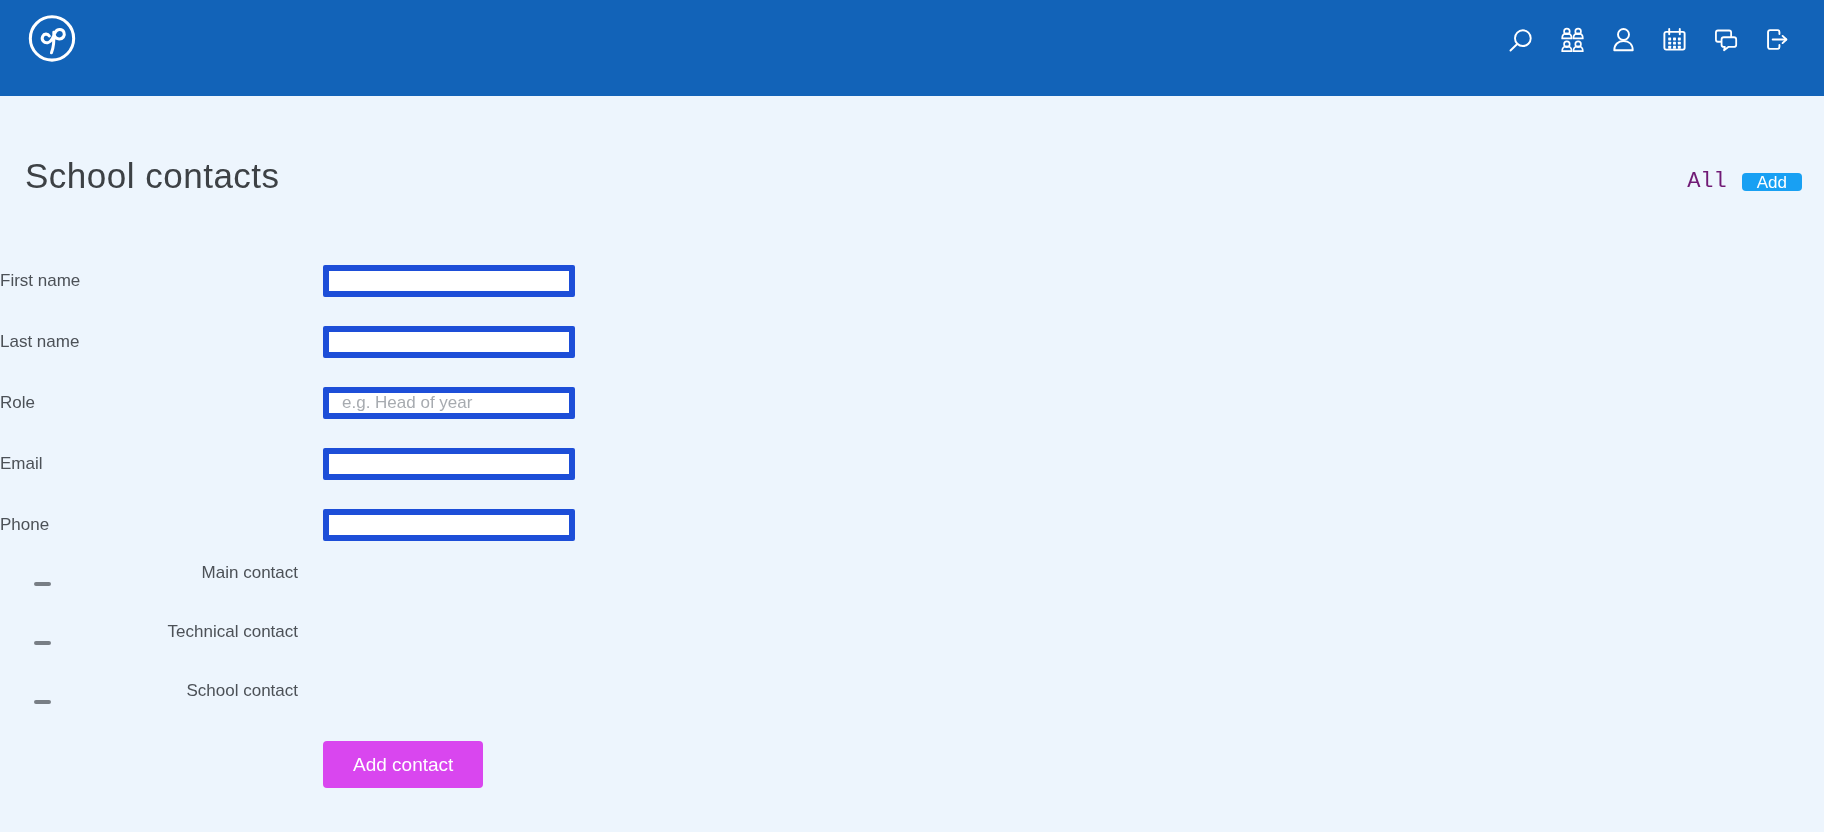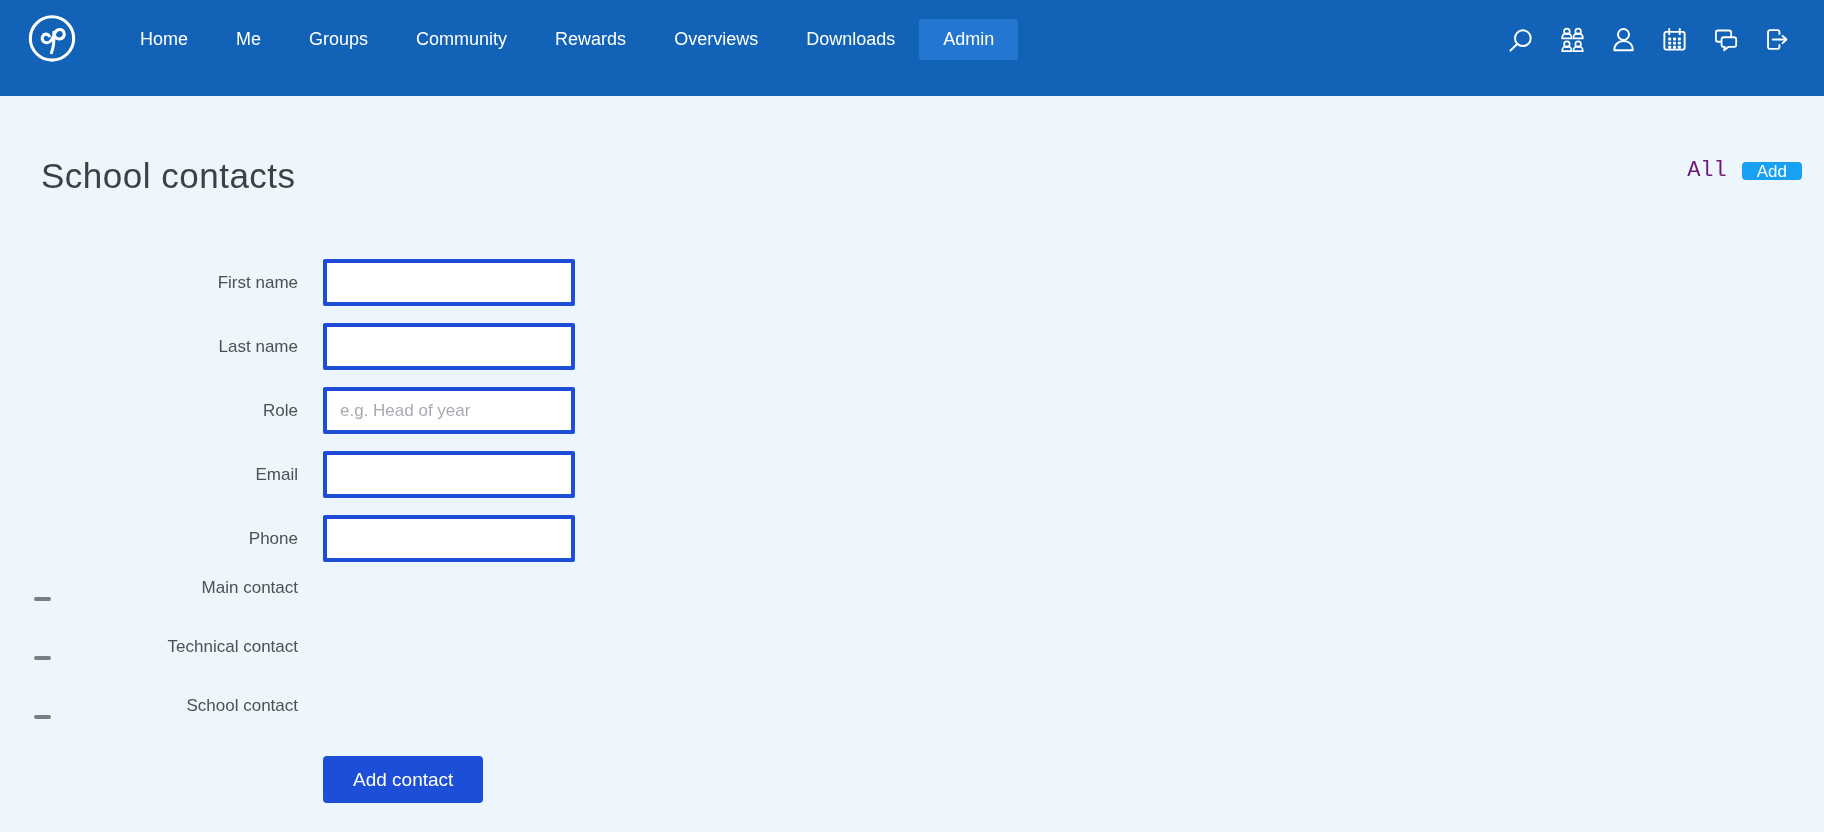--- a/index.html
+++ b/index.html
@@ -16,94 +16,68 @@
   .nav-links a {
     display:block; padding:10px 24px; color:#ffffff; font-size:18px;
     text-decoration:none; border-radius:3px; white-space:nowrap; cursor:pointer;
   }
   .nav-links a.active { background:#2477d0; }
   .nav-icons { margin-left:auto; margin-right:34px; display:flex; gap:24px; align-items:center; }
   .nav-icons .icon { width:27px; height:27px; display:block; cursor:pointer; }
 
   
   .page-head {
-    display:flex; align-items:flex-start; justify-content:space-between;
-    padding:0 22px 0 25px; margin-top:62px;margin-left:16px;
+    display:flex; align-items:flex-end; justify-content:space-between;
+    padding:0 22px 0 25px; margin-top:62px;
   }
   .page-title { font-size:35px; font-weight:300; color:#3d4145; letter-spacing:.5px; line-height:36px; }
   .head-actions { display:flex; align-items:center; gap:15px; }
   .all-link { color:#701a75; font-size:22px; text-decoration:none; cursor:pointer;font-family:Liberation Mono, monospace; }
   .add-btn {
     background:#18a0f3; color:#fff; font-size:17px; border:none; cursor:pointer;
     padding:0 15px; height:18px; border-radius:4px; font-family:inherit;
   }
 
   
   .contact-form { margin-top:65px; }
   .form-row { display:flex; align-items:center; margin-bottom:17px; }
   .form-label {
-    width:298px; text-align:right; font-size:17px; color:#4c5157; line-height:44px;
+    width:298px; font-size:17px; color:#4c5157; line-height:44px;
   }
   .form-row input[type=text] {
-    margin-left:25px; width:252px; height:47px; border:4px solid #1d4ed8;
+    margin-left:25px; width:252px; height:32px; border:6px solid #1d4ed8;
     border-radius:2px; background:#fff; padding:0 13px; font-size:17px;
     color:#55595e; font-family:inherit; outline:none;
   }
   .form-row input::placeholder { color:#a7abb0; }
 
   .check-row { display:flex; align-items:flex-start; height:18px; margin-bottom:41px;flex-direction:column; }
   .check-row.first { margin-top:15px; }
   .check-label { width:298px; text-align:right; font-size:17px; color:#4c5157; line-height:18px; }
   .checkbox {
     appearance:none; -webkit-appearance:none; margin:0 0 0 34px; width:17px; height:17px;
     border:2px solid #787e85; border-radius:4px; background:#fff; cursor:pointer;
   }
 
   .submit-row { margin-left:323px; margin-top:37px; }
   .submit-btn {
-    background:#1d4ed8; color:#fff; border:none; border-radius:4px; cursor:pointer;
+    background:#d946ef; color:#fff; border:none; border-radius:4px; cursor:pointer;
     height:47px; padding:0 30px; font-size:19px; font-family:inherit;
   }
 </style>
 </head>
 <body>
 
 <div class="navbar">
 
   <svg class="logo" viewBox="0 0 48 48" fill="none" stroke="#ffffff" stroke-linecap="round" stroke-linejoin="round">
     <circle cx="24" cy="23.5" r="20" stroke-width="2.8"></circle>
     <path stroke-width="2.8" d="M21.5 21.2c-1.4-2.4-4.9-2.2-6.1.3-1.5 3.1 1.1 6.4 4.6 5.9 4.4-.6 5-6.3 7.2-9.9 1.9-3.1 6.5-2.8 7.8.3 1.3 3.2-1.1 6.3-4.4 6.2-3.2-.1-5.1-2.9-4.9-6.3.3 6.5-.1 14-2.2 19"></path>
   </svg>
 
-  <ul class="nav-links">
-    <li>
-        <a href="#">Home</a>
-      </li>
-    <li>
-        <a href="#">Me</a>
-      </li>
-    <li>
-        <a href="#">Groups</a>
-      </li>
-    <li>
-        <a href="#">Community</a>
-      </li>
-    <li>
-        <a href="#">Rewards</a>
-      </li>
-    <li>
-        <a href="#">Overviews</a>
-      </li>
-    <li>
-        <a href="#">Downloads</a>
-      </li>
-    <li>
-        <a href="#" class="active">Admin</a>
-      </li>
-  </ul>
 
   <div class="nav-icons">
 
     <svg class="icon" viewBox="0 0 24 24" fill="none" stroke="#fff" stroke-width="1.7" stroke-linecap="round">
       <circle cx="13.2" cy="10.8" r="7"></circle>
       <line x1="8.2" y1="16" x2="2.2" y2="21.8"></line>
     </svg>
 
     <svg class="icon" viewBox="0 0 24 24" fill="none" stroke="#fff" stroke-width="1.5" stroke-linecap="round" stroke-linejoin="round">
       <g transform="translate(7,7.2)">

